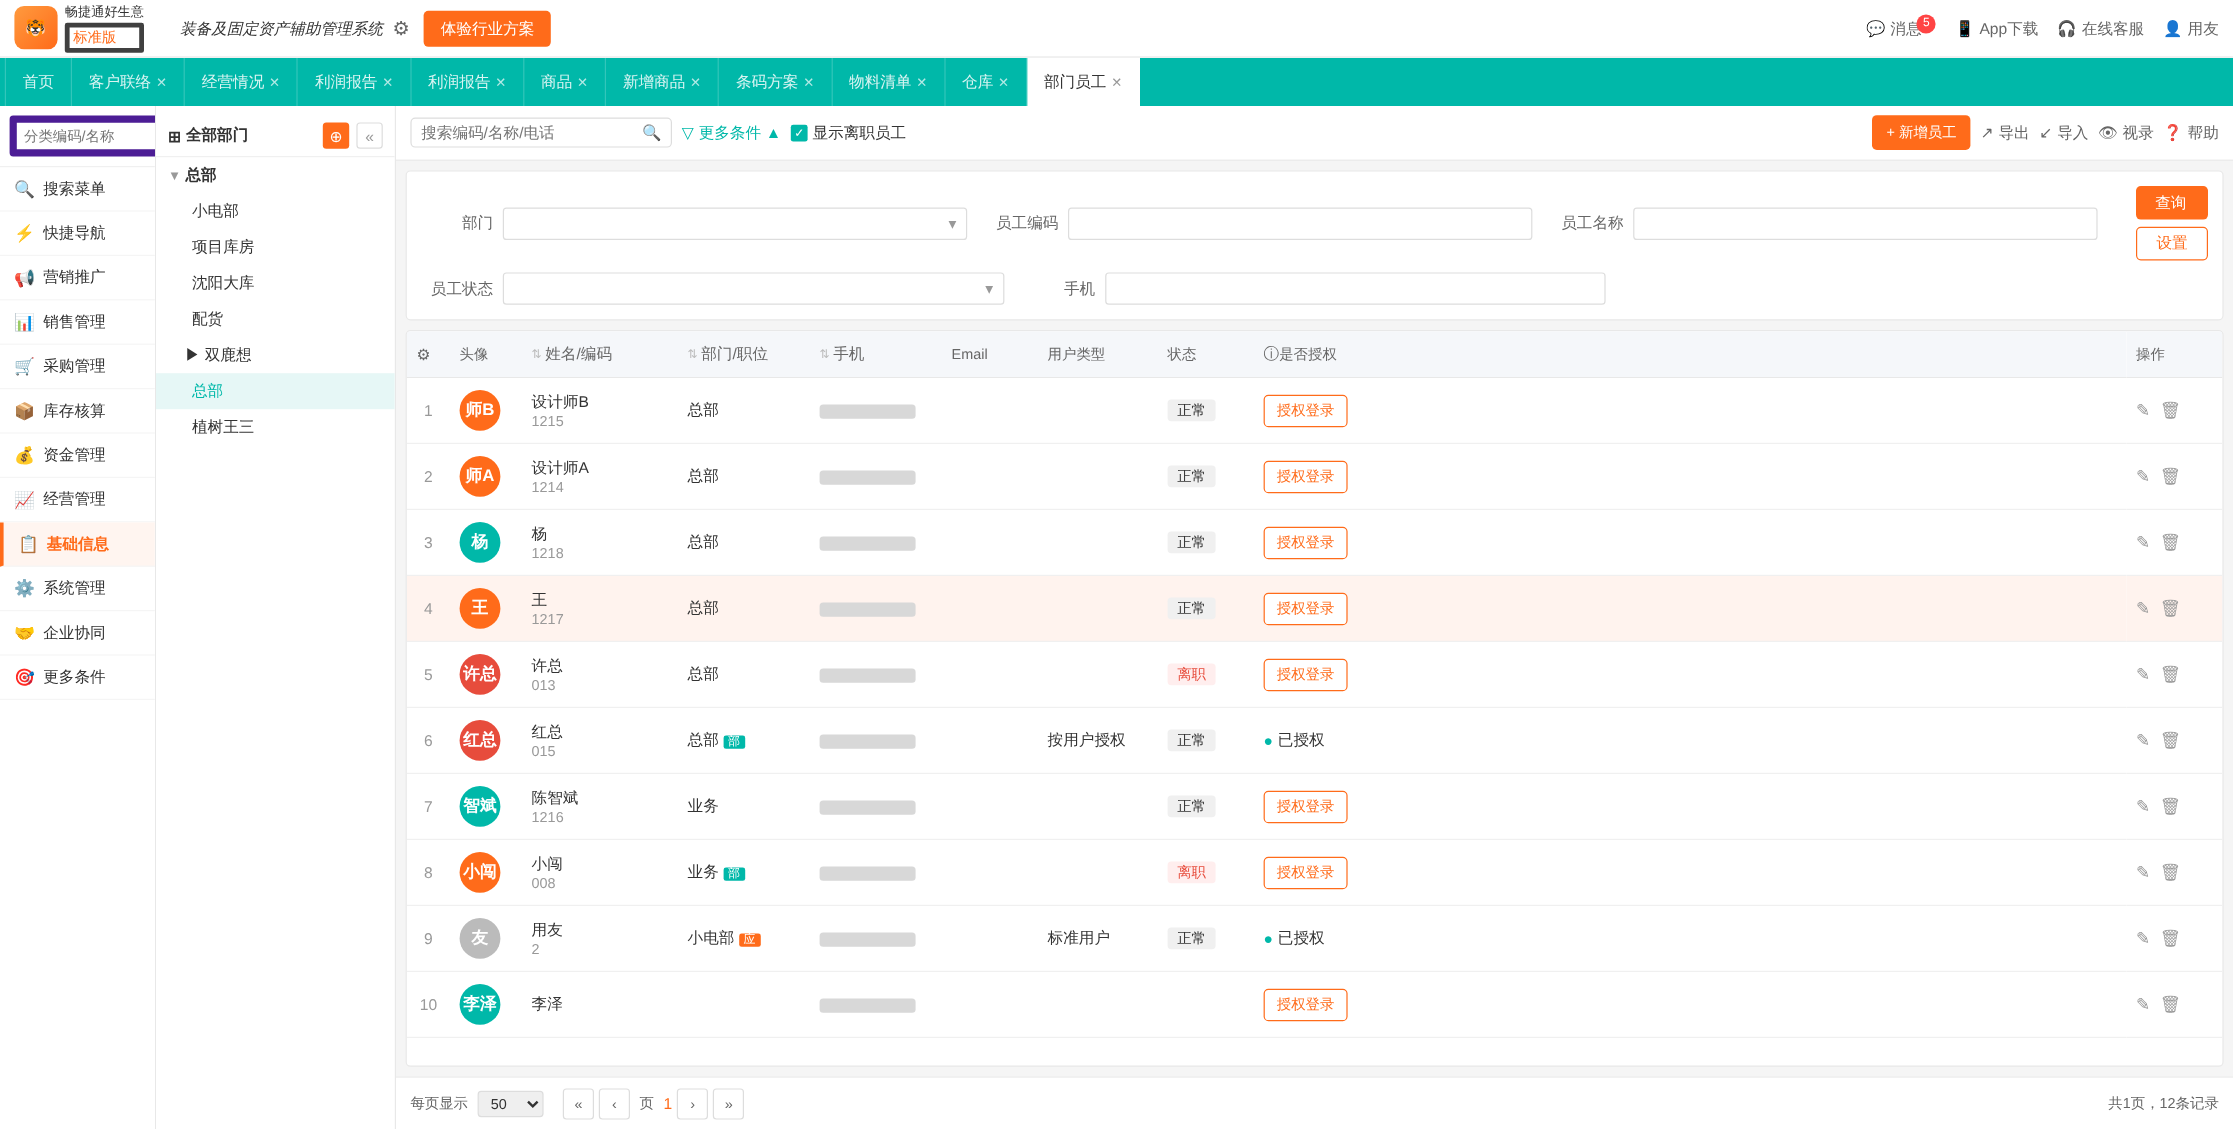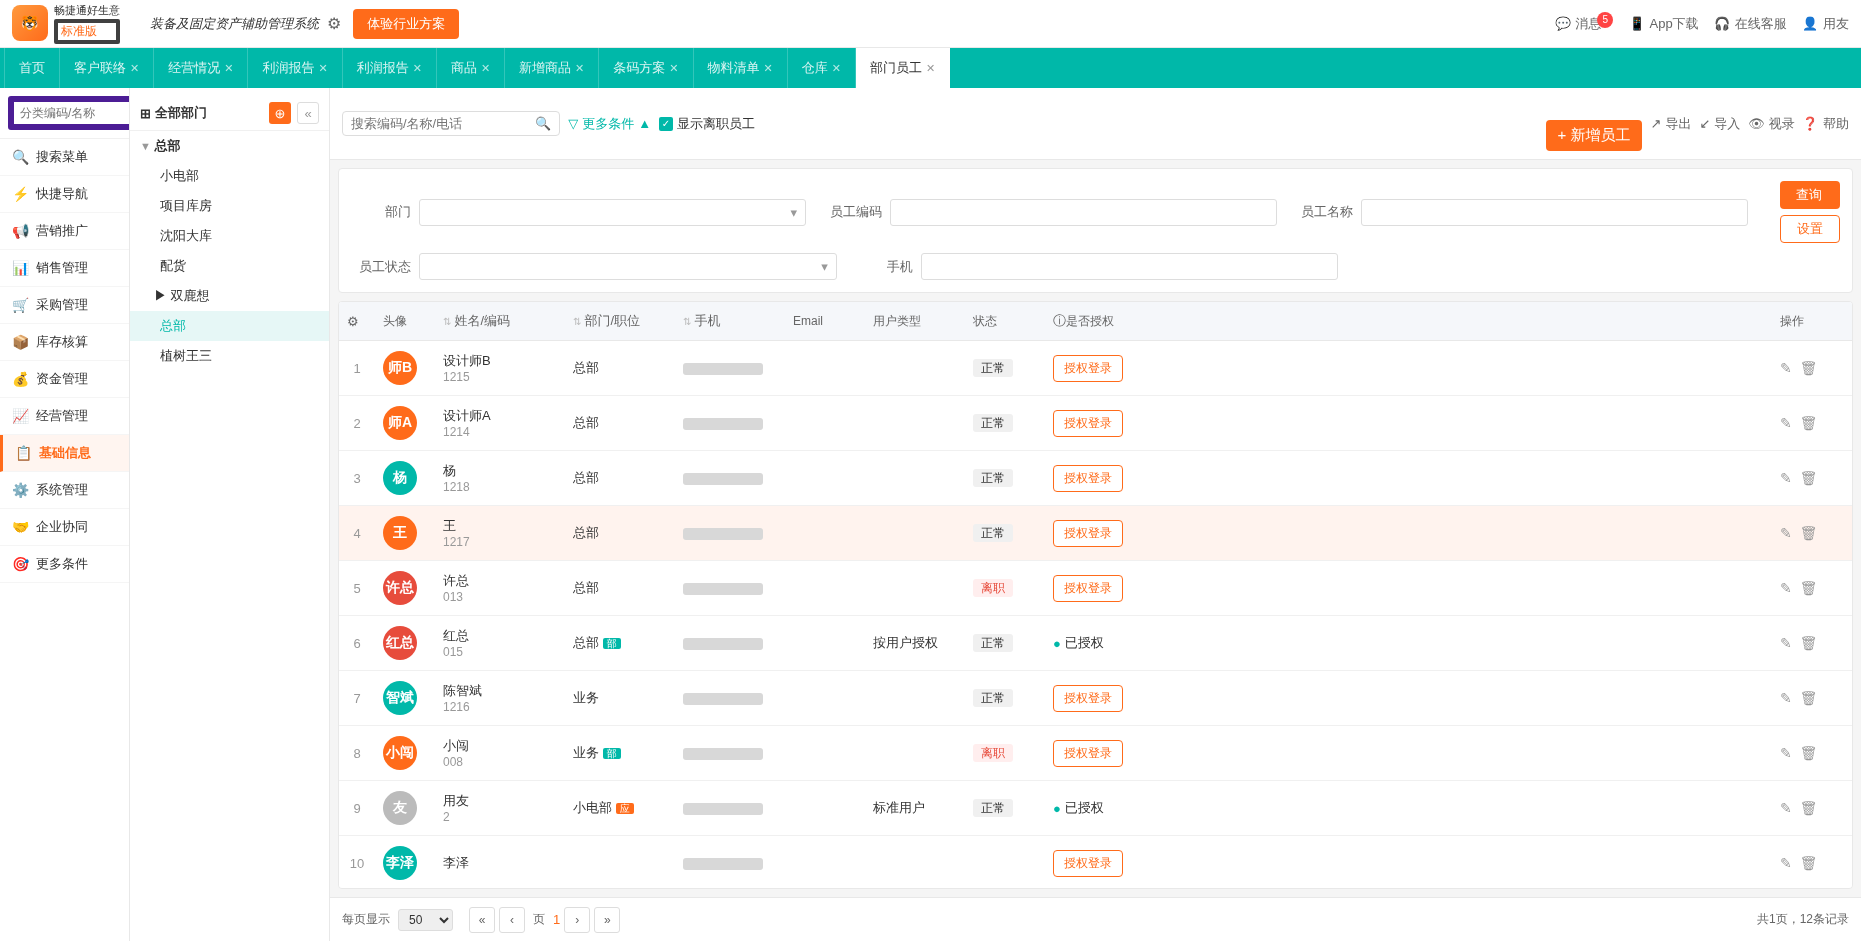--- a/index.html
+++ b/index.html
@@ -57,21 +57,21 @@
 
     
     .employee-panel { flex: 1; display: flex; flex-direction: column; overflow: hidden; }
     .toolbar { padding: 8px 12px; background: #fff; border-bottom: 1px solid #e8e8e8; display: flex; align-items: center; gap: 8px; flex-shrink: 0; }
     .search-box { display: flex; align-items: center; border: 1px solid #ddd; border-radius: 4px; padding: 4px 8px; gap: 4px; }
     .search-box input { border: none; outline: none; font-size: 13px; color: #999; width: 180px; }
     .filter-btn { display: flex; align-items: center; gap: 4px; color: #00b8a9; cursor: pointer; font-size: 13px; }
     .show-leave-check { display: flex; align-items: center; gap: 4px; color: #333; font-size: 13px; }
     .checkbox-teal { width: 14px; height: 14px; background: #00b8a9; border-radius: 2px; display: flex; align-items: center; justify-content: center; color: white; font-size: 10px; }
     .toolbar-right { margin-left: auto; display: flex; align-items: center; gap: 8px; }
-    .btn-add { background: #ff6b1a; color: white; padding: 6px 12px; border-radius: 4px; cursor: pointer; font-size: 15px; display: flex; align-items: center; gap: 4px; margin-top: 24px; }
+    .btn-add { background: #ff6b1a; color: white; padding: 6px 12px; border-radius: 4px; cursor: pointer; font-size: 12px; display: flex; align-items: center; gap: 4px; }
     .btn-export { color: #666; cursor: pointer; font-size: 13px; display: flex; align-items: center; gap: 4px; }
     .btn-import { color: #666; cursor: pointer; font-size: 13px; display: flex; align-items: center; gap: 4px; }
     .btn-view { color: #666; cursor: pointer; font-size: 13px; display: flex; align-items: center; gap: 4px; }
 
     
     .filter-panel { background: #fff; border: 1px solid #e8e8e8; margin: 8px; border-radius: 4px; padding: 12px; flex-shrink: 0; }
     .filter-row { display: flex; align-items: center; gap: 16px; margin-bottom: 10px; }
     .filter-row:last-child { margin-bottom: 0; }
     .filter-field { display: flex; align-items: center; gap: 8px; flex: 1; }
     .filter-label { color: #666; font-size: 13px; min-width: 60px; text-align: right; flex-shrink: 0; }

